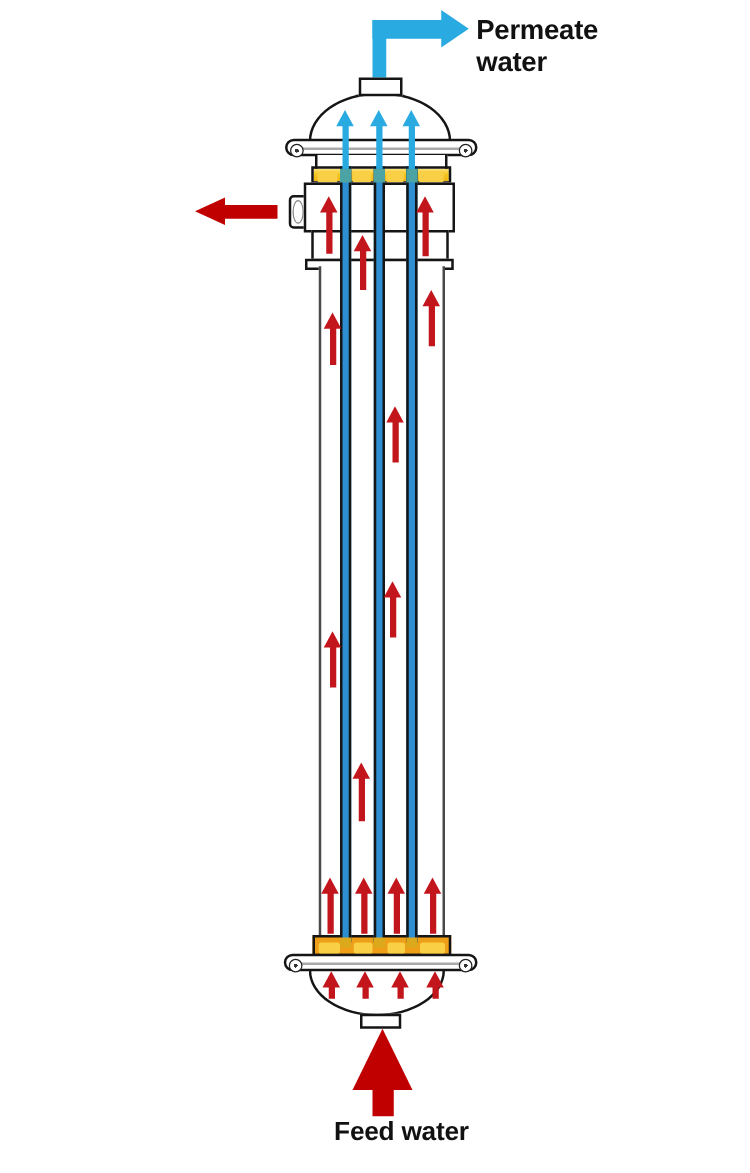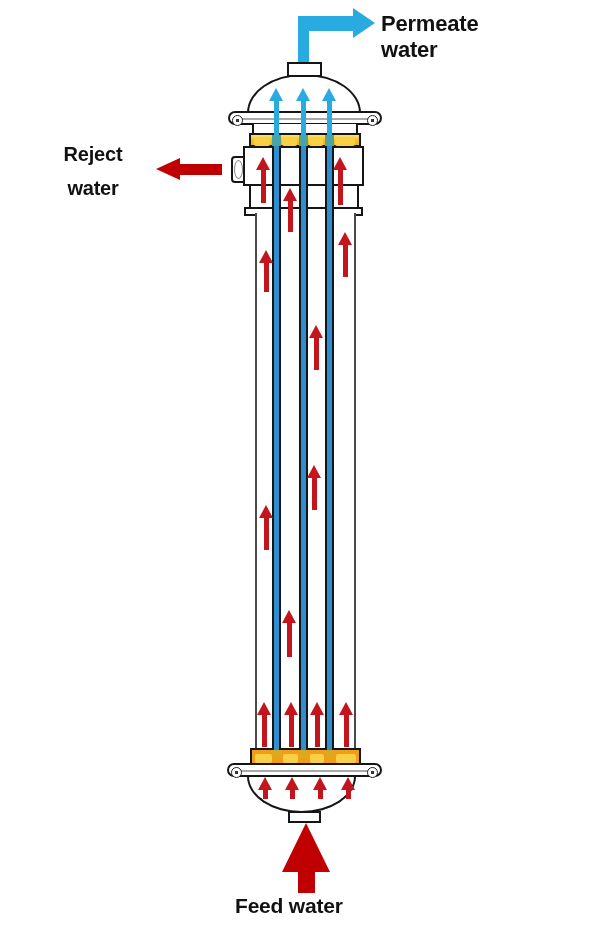--- a/index.html
+++ b/index.html
@@ -134,22 +134,18 @@
   <div class="arr" style="left:310px;top:702px;height:45px;"></div>
   <div class="arr" style="left:339px;top:702px;height:45px;"></div>
 
   <div class="arr" style="left:258px;top:777px;height:22px;"></div>
   <div class="arr" style="left:285px;top:777px;height:22px;"></div>
   <div class="arr" style="left:313px;top:777px;height:22px;"></div>
   <div class="arr" style="left:341px;top:777px;height:22px;"></div>
 
   <div class="abs reject-head" style="left:156px;top:158px;"></div>
   <div class="abs dr" style="left:179px;top:164px;width:43px;height:11px;"></div>
-  <div class="lbl" style="left:38px;top:137px;width:110px;text-align:center;font-size:20px;line-height:34px;">
-    <span style="display:block;">Reject</span>
-    <span style="display:block;">water</span>
-  </div>
 
   <div class="abs feed-head" style="left:282px;top:823px;"></div>
   <div class="abs dr" style="left:298px;top:868px;width:17px;height:25px;"></div>
-  <div class="lbl" style="left:235px;top:894px;width:140px;text-align:left;">Feed water</div>
+  <div class="lbl" style="left:235px;top:894px;width:140px;text-align:right;">Feed water</div>
 
 </div>
 
 </body></html>

